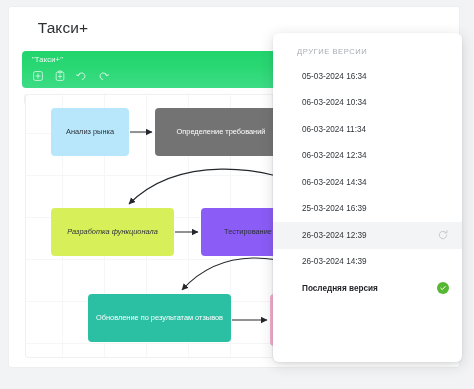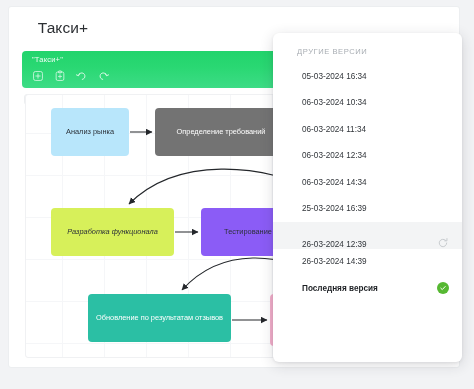--- a/index.html
+++ b/index.html
@@ -179,21 +179,21 @@
   .version-row {
     display: flex;
     align-items: center;
     height: 26.5px;
     padding: 0 13px 0 29px;
     font-size: 8.2px;
     color: #31353a;
     position: relative;
   }
   .version-row .vlabel { flex: 1; white-space: nowrap; }
-  .version-row.active { background: #f3f4f5; align-items: flex-end; }
+  .version-row.active { background: #f3f4f5; }
   .version-row.latest .vlabel { font-weight: bold; color: #1d2024; }
 
   .restore-icon { width: 12px; height: 12px; flex: none; opacity: .55; }
   .check-badge {
     width: 12px; height: 12px; flex: none;
     border-radius: 50%;
     background: #56b832;
     display: flex;
     align-items: center;
     justify-content: center;

